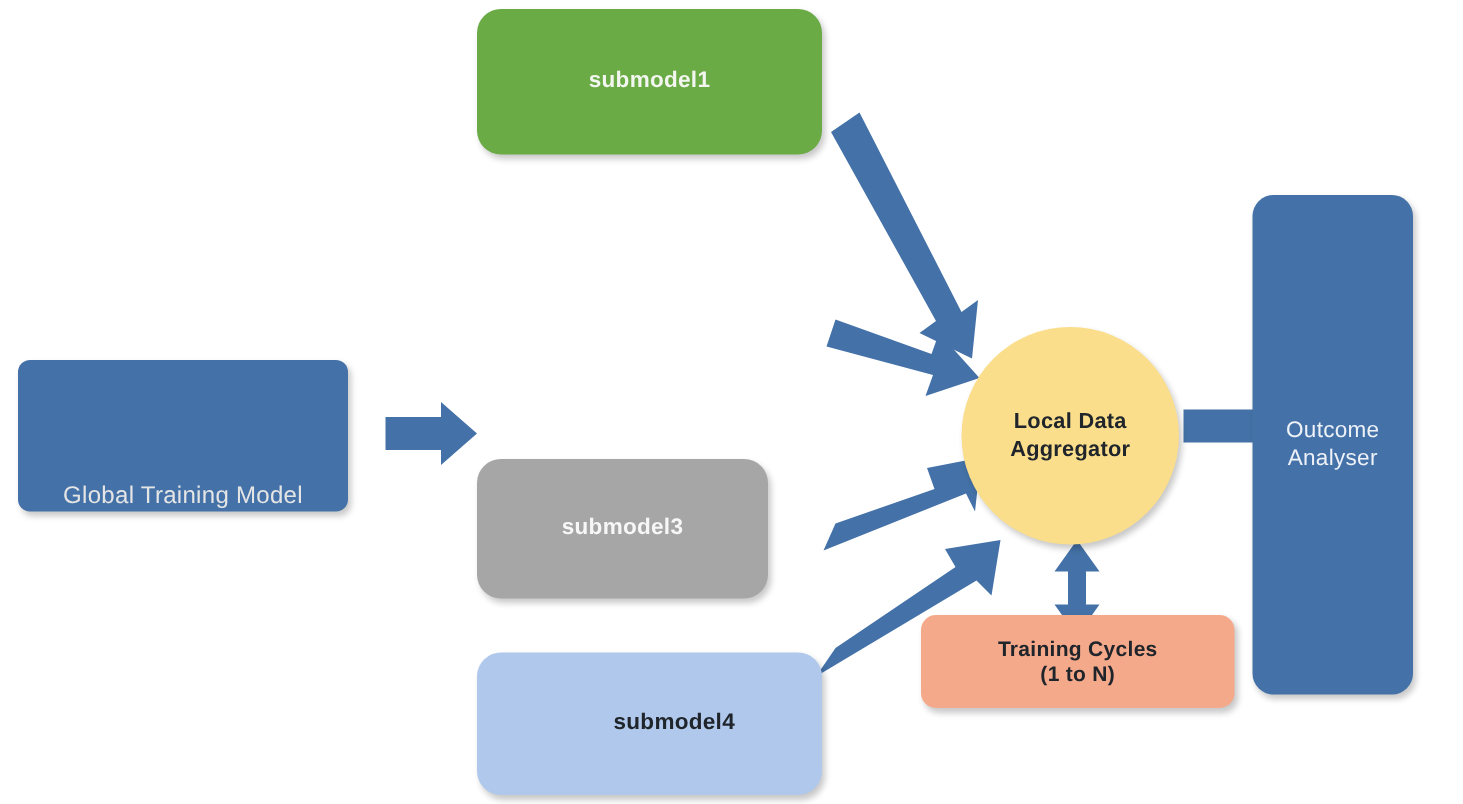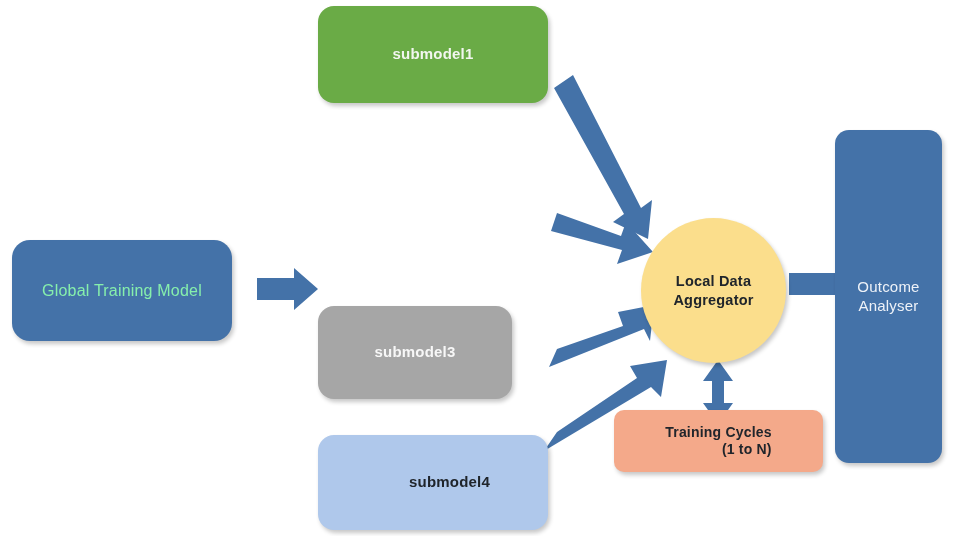--- a/index.html
+++ b/index.html
@@ -33,23 +33,24 @@
   }
   .node-label {
     display: block;
     white-space: pre-line;
   }
 
   
   #global-training-model {
     left: 12px;  top: 240px;  width: 220px; height: 101px;
     background: #4472A8;
-    color: #86efac;
+    color: #e5e5e5;
     font-size: 16px;
-    border-radius: 18px;
+    border-radius: 8px;
+    align-items: flex-end;
   }
   #submodel-1 {
     left: 318px; top: 6px;   width: 230px; height: 97px;
     background: #6AAB46;
     color: #f2f6ef;
     font-size: 15px;
     font-weight: bold;
   }
   #submodel-2 {
     left: 318px; top: 155px; width: 230px; height: 95px;
@@ -81,21 +82,20 @@
     font-weight: bold;
     border-radius: 50%;
   }
   #training-cycles {
     left: 614px; top: 410px; width: 209px; height: 62px;
     background: #F4A98A;
     color: #20252b;
     font-size: 14px;
     font-weight: bold;
     border-radius: 10px;
-    text-align: right;
   }
   #outcome-analyser {
     left: 835px; top: 130px; width: 107px; height: 333px;
     background: #4472A8;
     color: #eef2f8;
     font-size: 15px;
     border-radius: 14px;
   }
 
   

